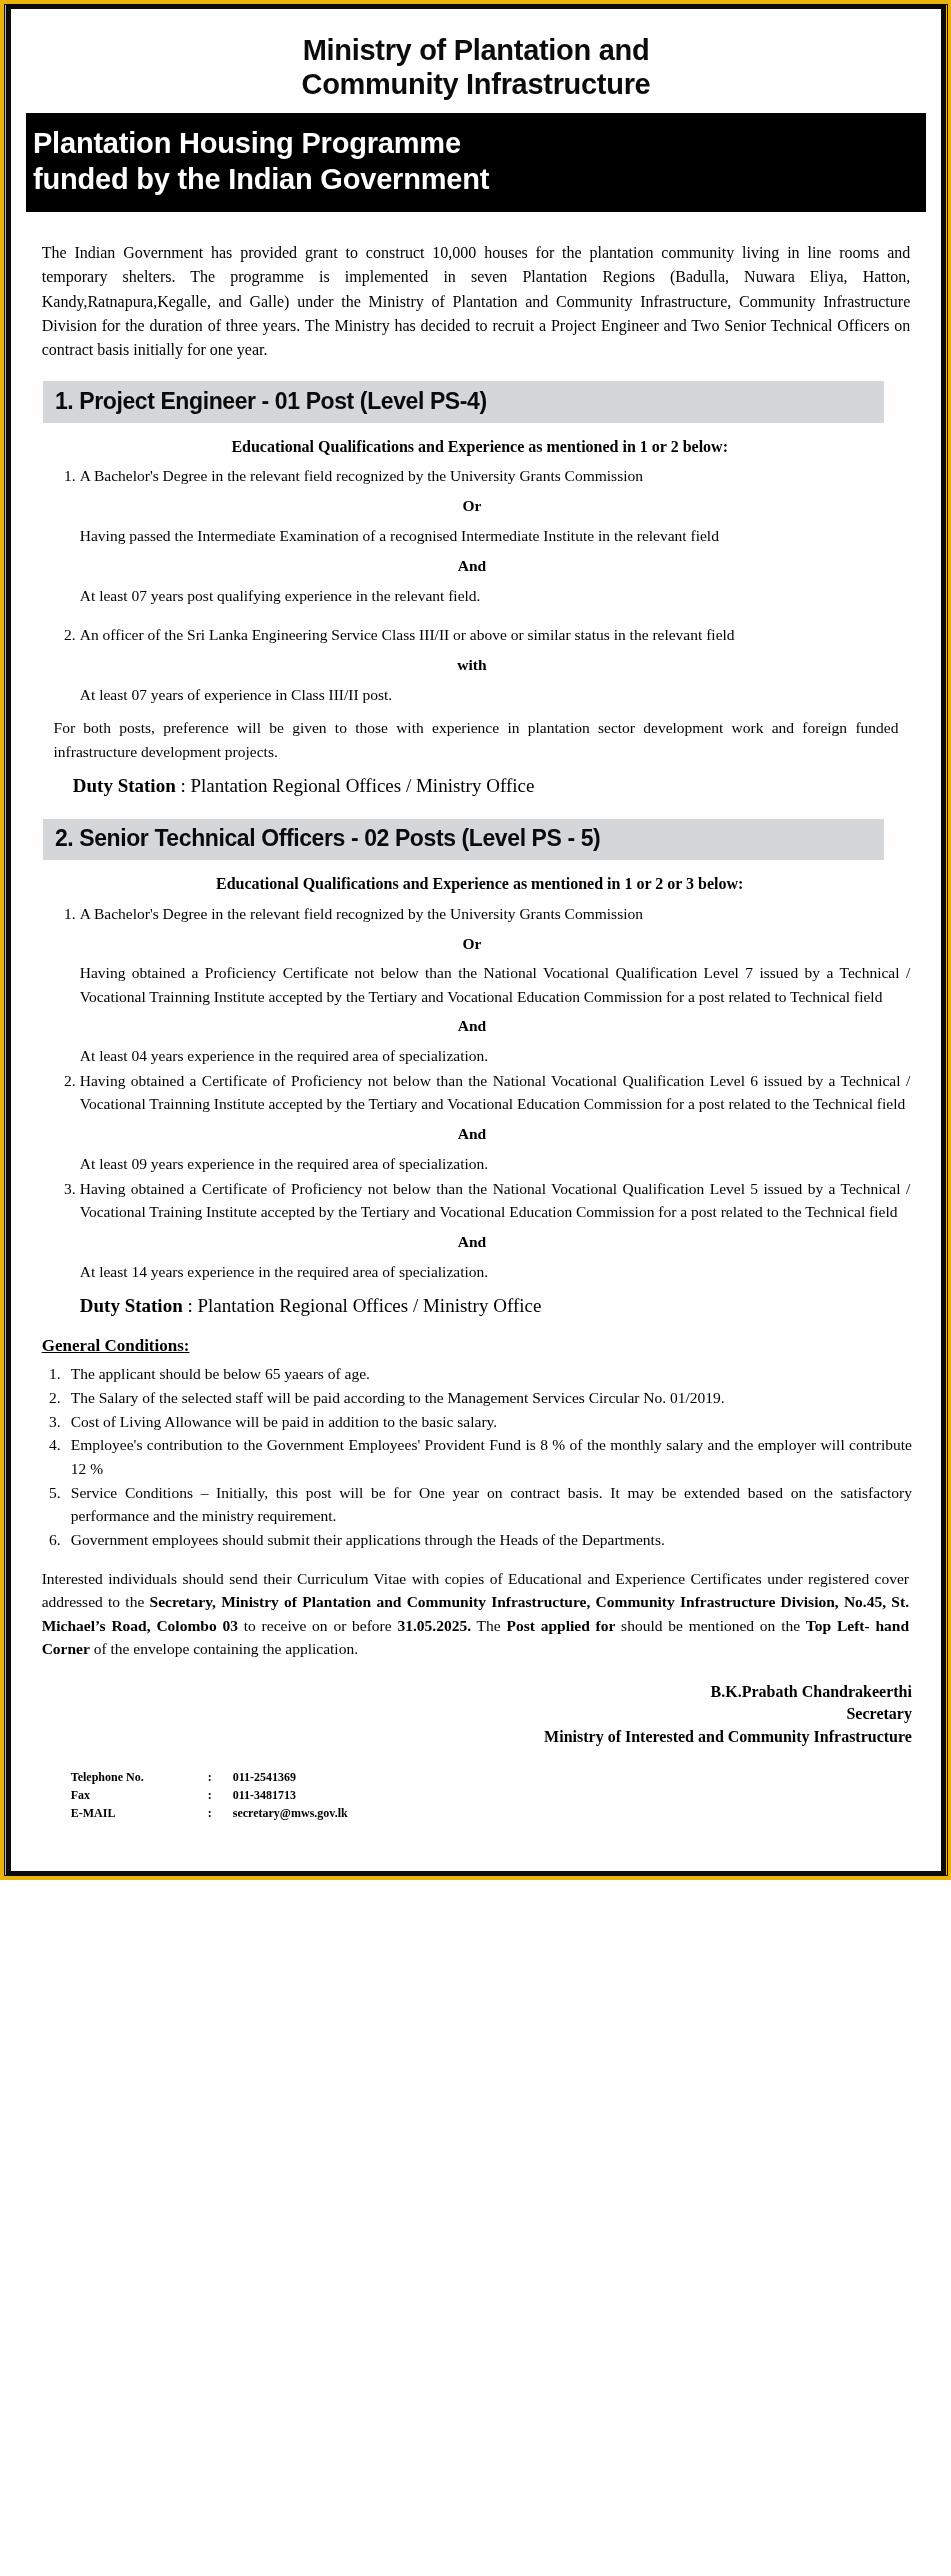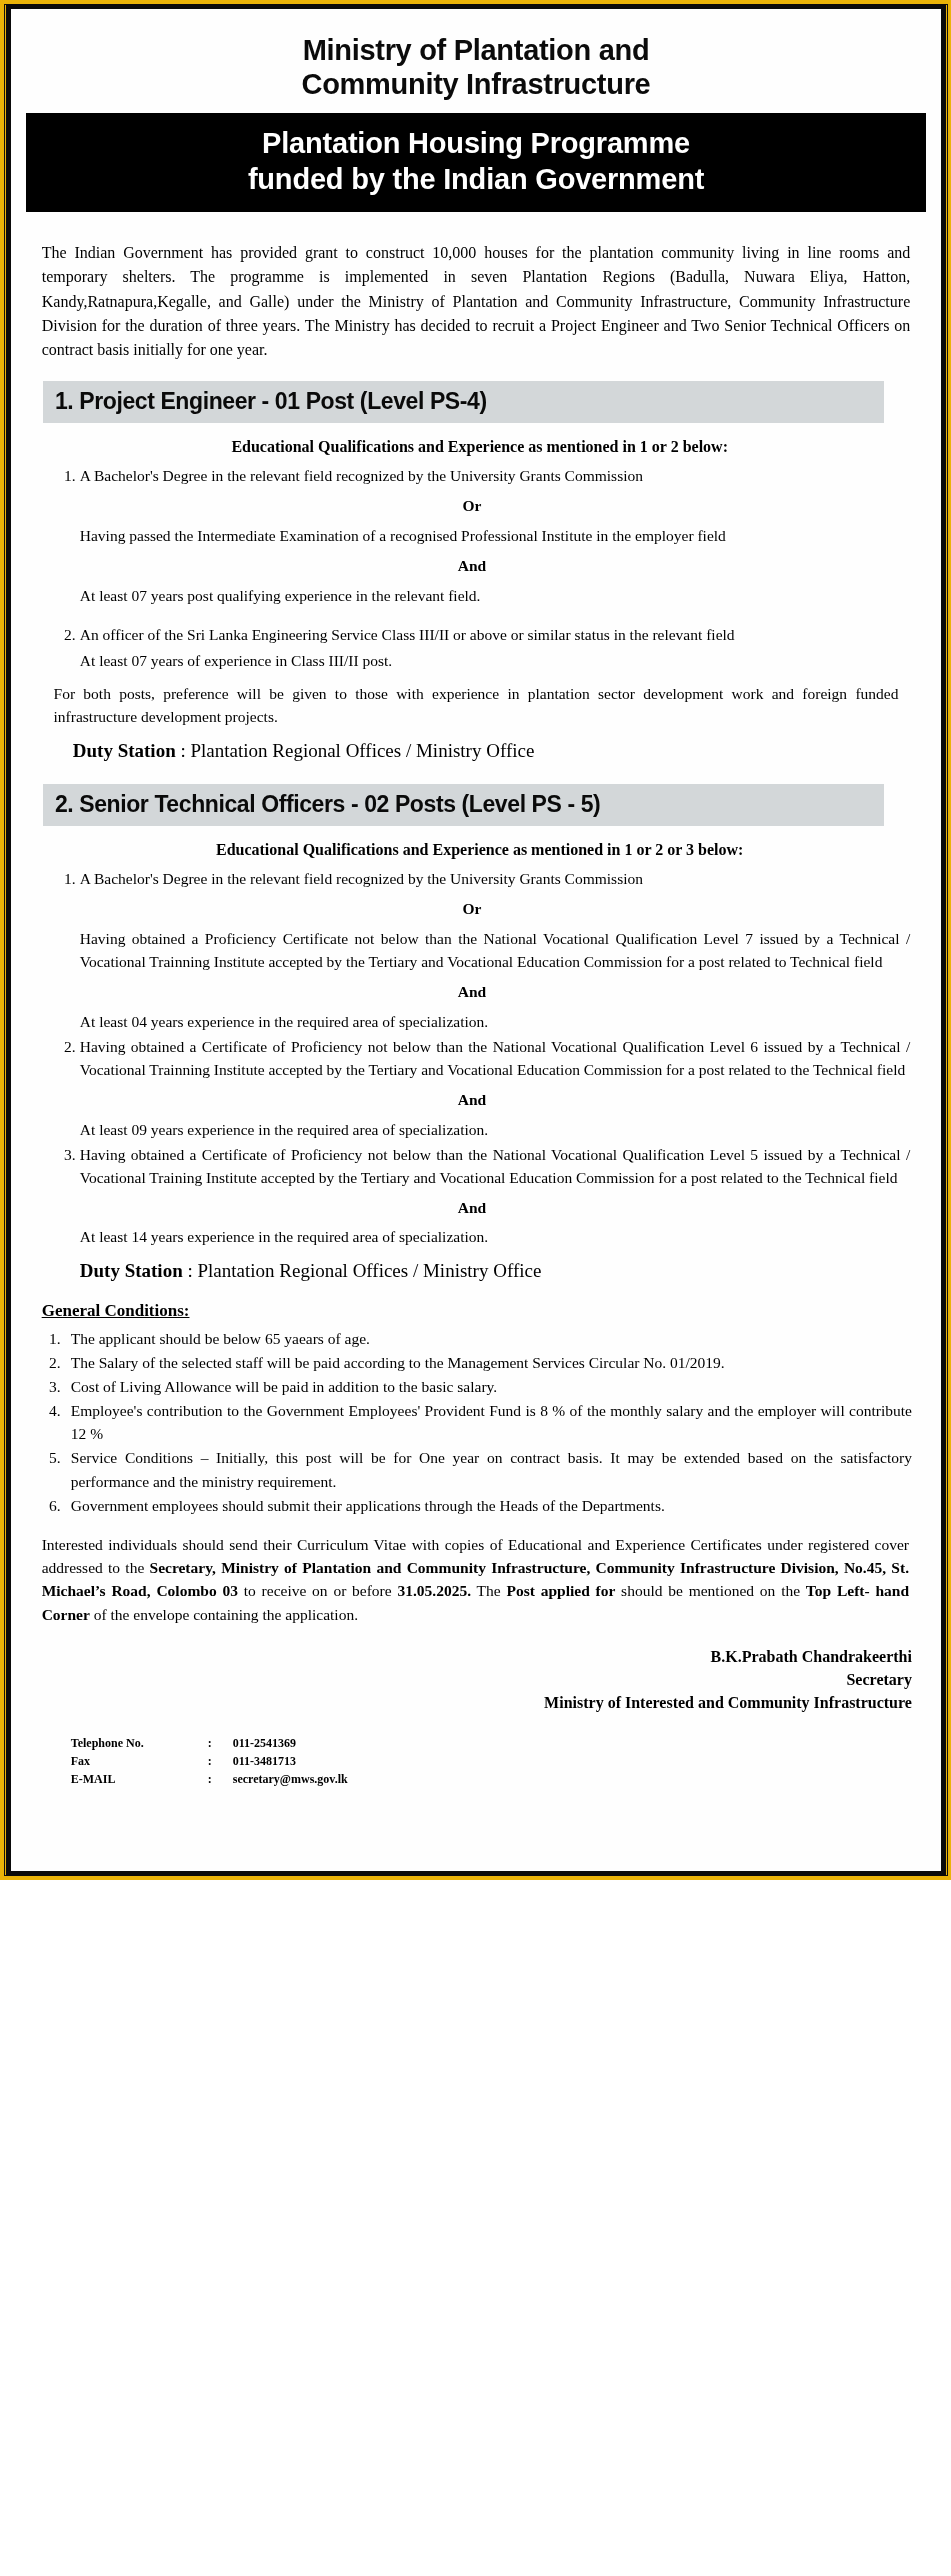--- a/index.html
+++ b/index.html
@@ -58,21 +58,21 @@
     letter-spacing: -0.3px;
     padding: 13.2px 0 11.8px 0;
     color: #0b0b0b;
   }
   .masthead .l2 { display:block; }
 
   
   .banner {
     background: #000000;
     color: #ffffff;
-    text-align: center;
+    text-align: left;
     font-family: "Liberation Sans", sans-serif;
     font-weight: bold;
     font-size: 29px;
     line-height: 1.22;
     letter-spacing: -0.2px;
     padding: 13.2px 7.4px 14.7px 7.4px;
     margin: 0 1.5px 0 1.5px;
   }
   .banner .l2 { display:block; }
 
@@ -239,27 +239,28 @@
 
       <div class="sec-bar">1. Project Engineer - 01 Post (Level PS-4)</div>
       <div class="sec-body">
         <div class="eq-title">Educational Qualifications and Experience as mentioned in 1 or 2 below:</div>
 
         <ol class="quals">
           <li>
             <span class="num">1.</span>
             <span class="ln jl">A Bachelor's Degree in the relevant field recognized by the University Grants Commission</span>
             <span class="conj">Or</span>
-            <span class="ln just sub">Having passed the Intermediate Examination of a recognised Professional Institute in the employer field</span>
+            <span class="ln just sub">Having passed the Intermediate Examination of a recognised Intermediate Institute in the relevant field</span>
             <span class="conj">And</span>
             <span class="ln sub">At least 07 years post qualifying experience in the relevant field.</span>
           </li>
           <li style="margin-top:16px;">
             <span class="num">2.</span>
             <span class="ln just">An officer of the Sri Lanka Engineering Service Class III/II or above or similar status in the relevant field</span>
+            <span class="conj">with</span>
             <span class="ln sub">At least 07 years of experience in Class III/II post.</span>
           </li>
         </ol>
 
         <p class="plain-para">For both posts, preference will be given to those with experience in plantation sector development work and foreign funded infrastructure development projects.</p>
 
         <div class="duty">
           <b>Duty Station</b><span> : </span><span>Plantation Regional Offices / Ministry Office</span>
         </div>
       </div>

